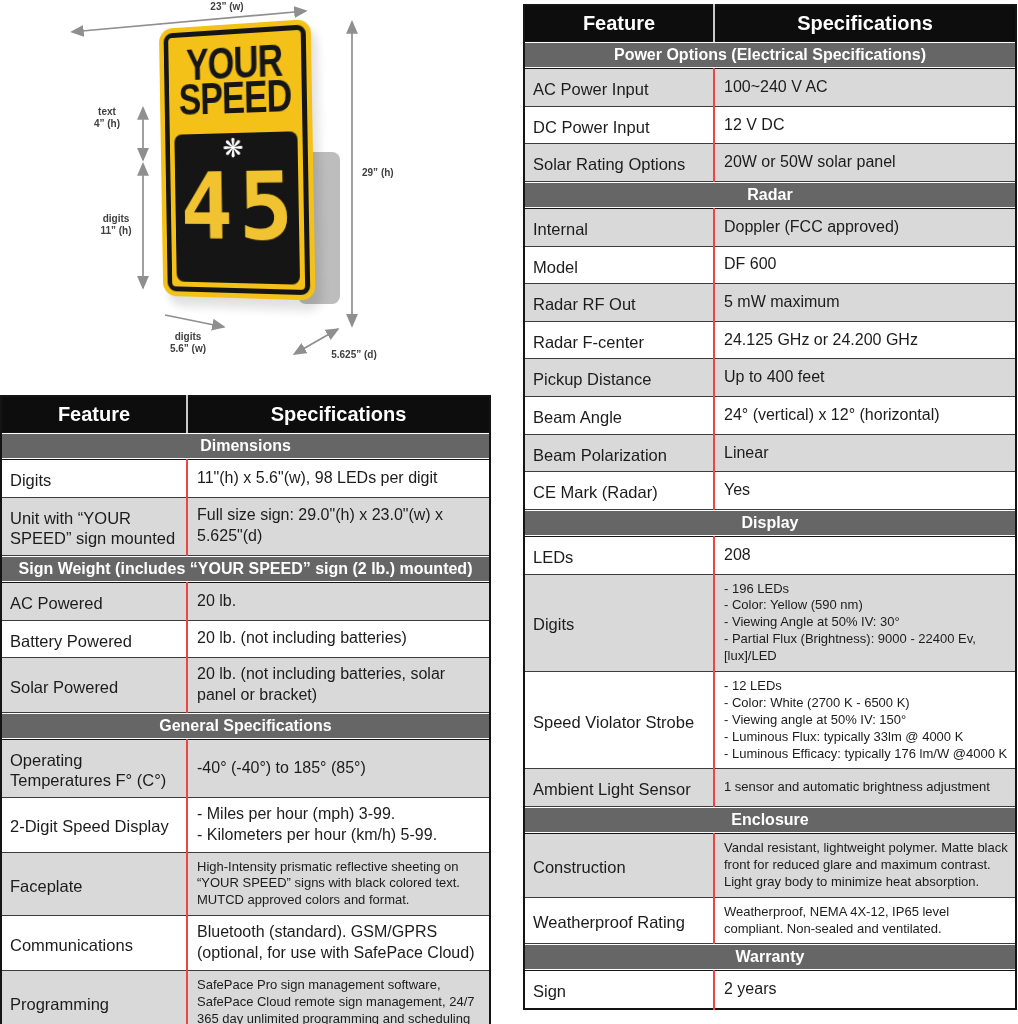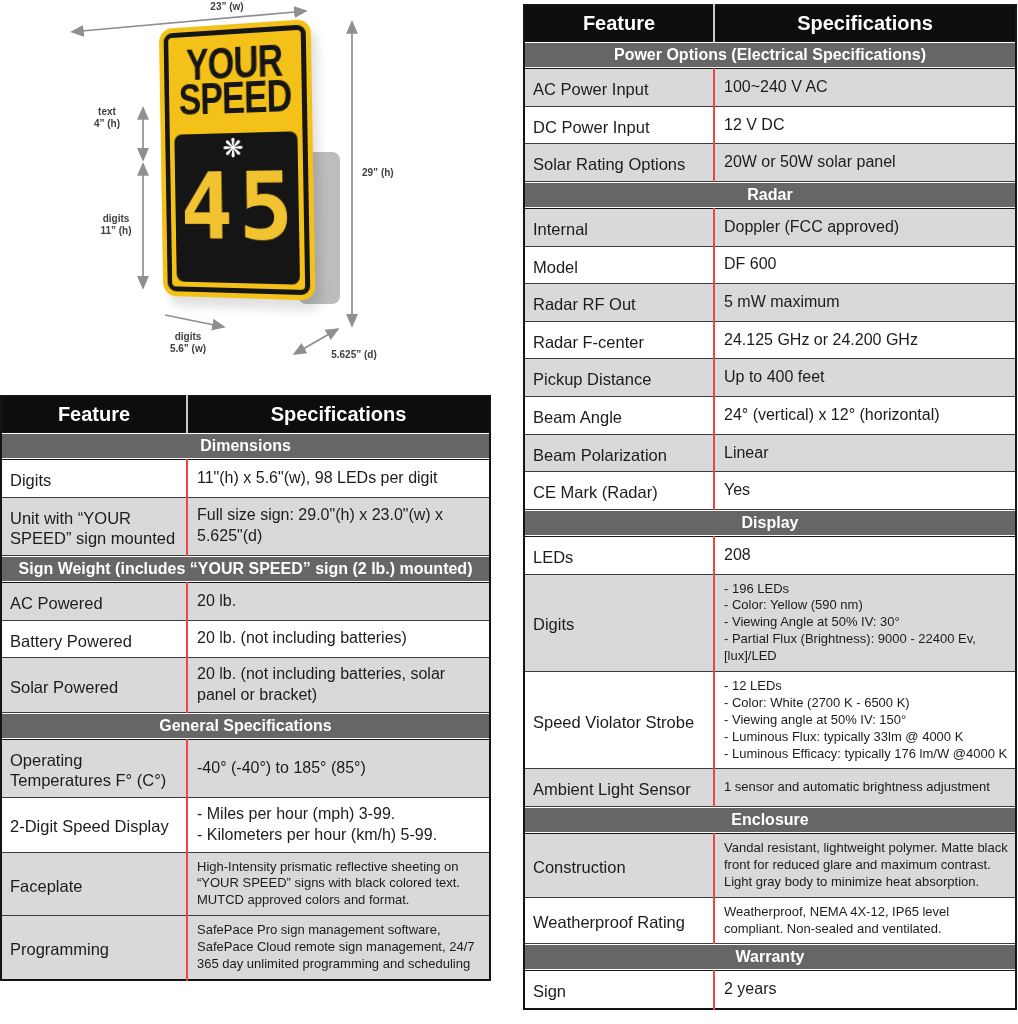--- a/index.html
+++ b/index.html
@@ -248,20 +248,24 @@
       </tr>
       <tr class="row-white">
         <td class="feature">2-Digit Speed Display</td>
         <td class="spec">- Miles per hour (mph) 3-99.
 - Kilometers per hour (km/h) 5-99.</td>
       </tr>
       <tr class="row-gray small">
         <td class="feature">Faceplate</td>
         <td class="spec">High-Intensity prismatic reflective sheeting on “YOUR SPEED” signs with black colored text. MUTCD approved colors and format.</td>
       </tr>
+      <tr class="row-white">
+        <td class="feature">Communications</td>
+        <td class="spec">Bluetooth (standard). GSM/GPRS (optional, for use with SafePace Cloud)</td>
+      </tr>
       <tr class="row-gray small">
         <td class="feature">Programming</td>
         <td class="spec">SafePace Pro sign management software, SafePace Cloud remote sign management, 24/7 365 day unlimited programming and scheduling</td>
       </tr>
     </tbody>
   </table>
 
 <table id="right-table" class="spec-table">
     <thead>
       <tr>

